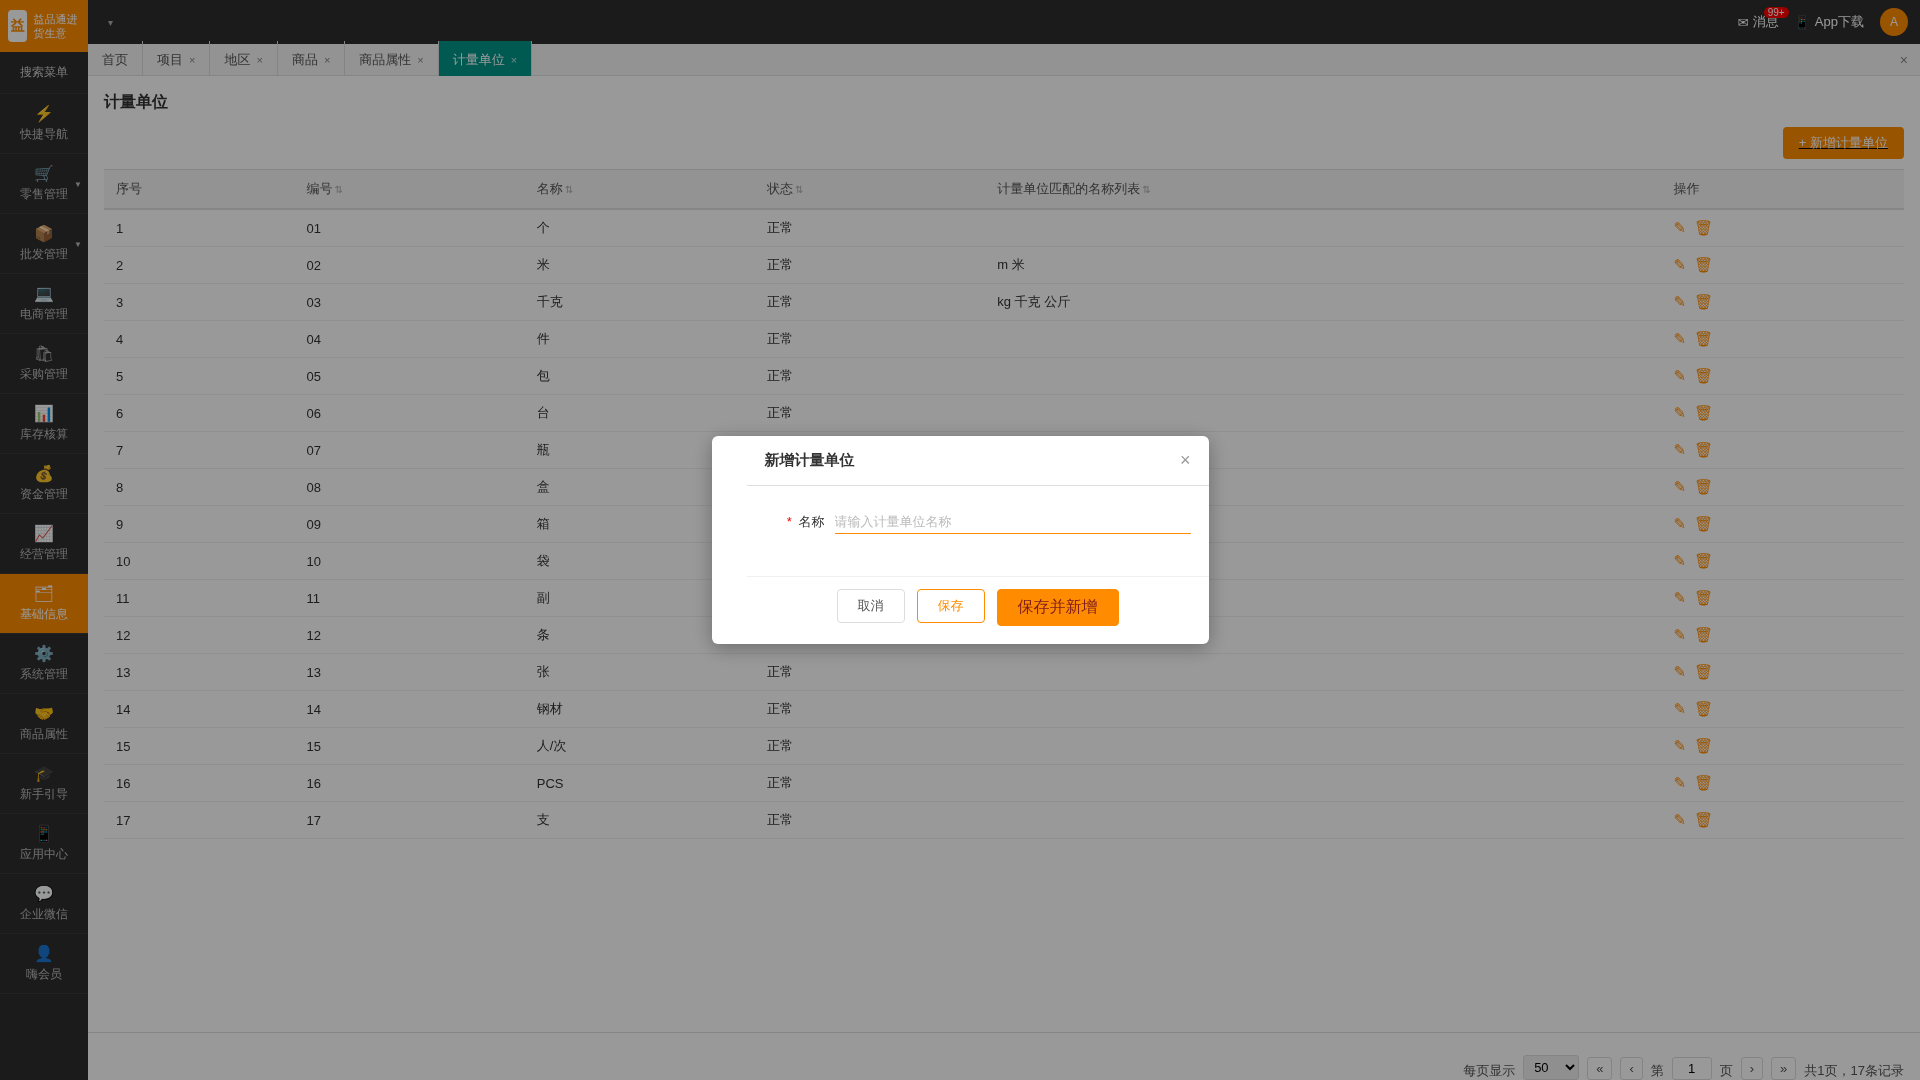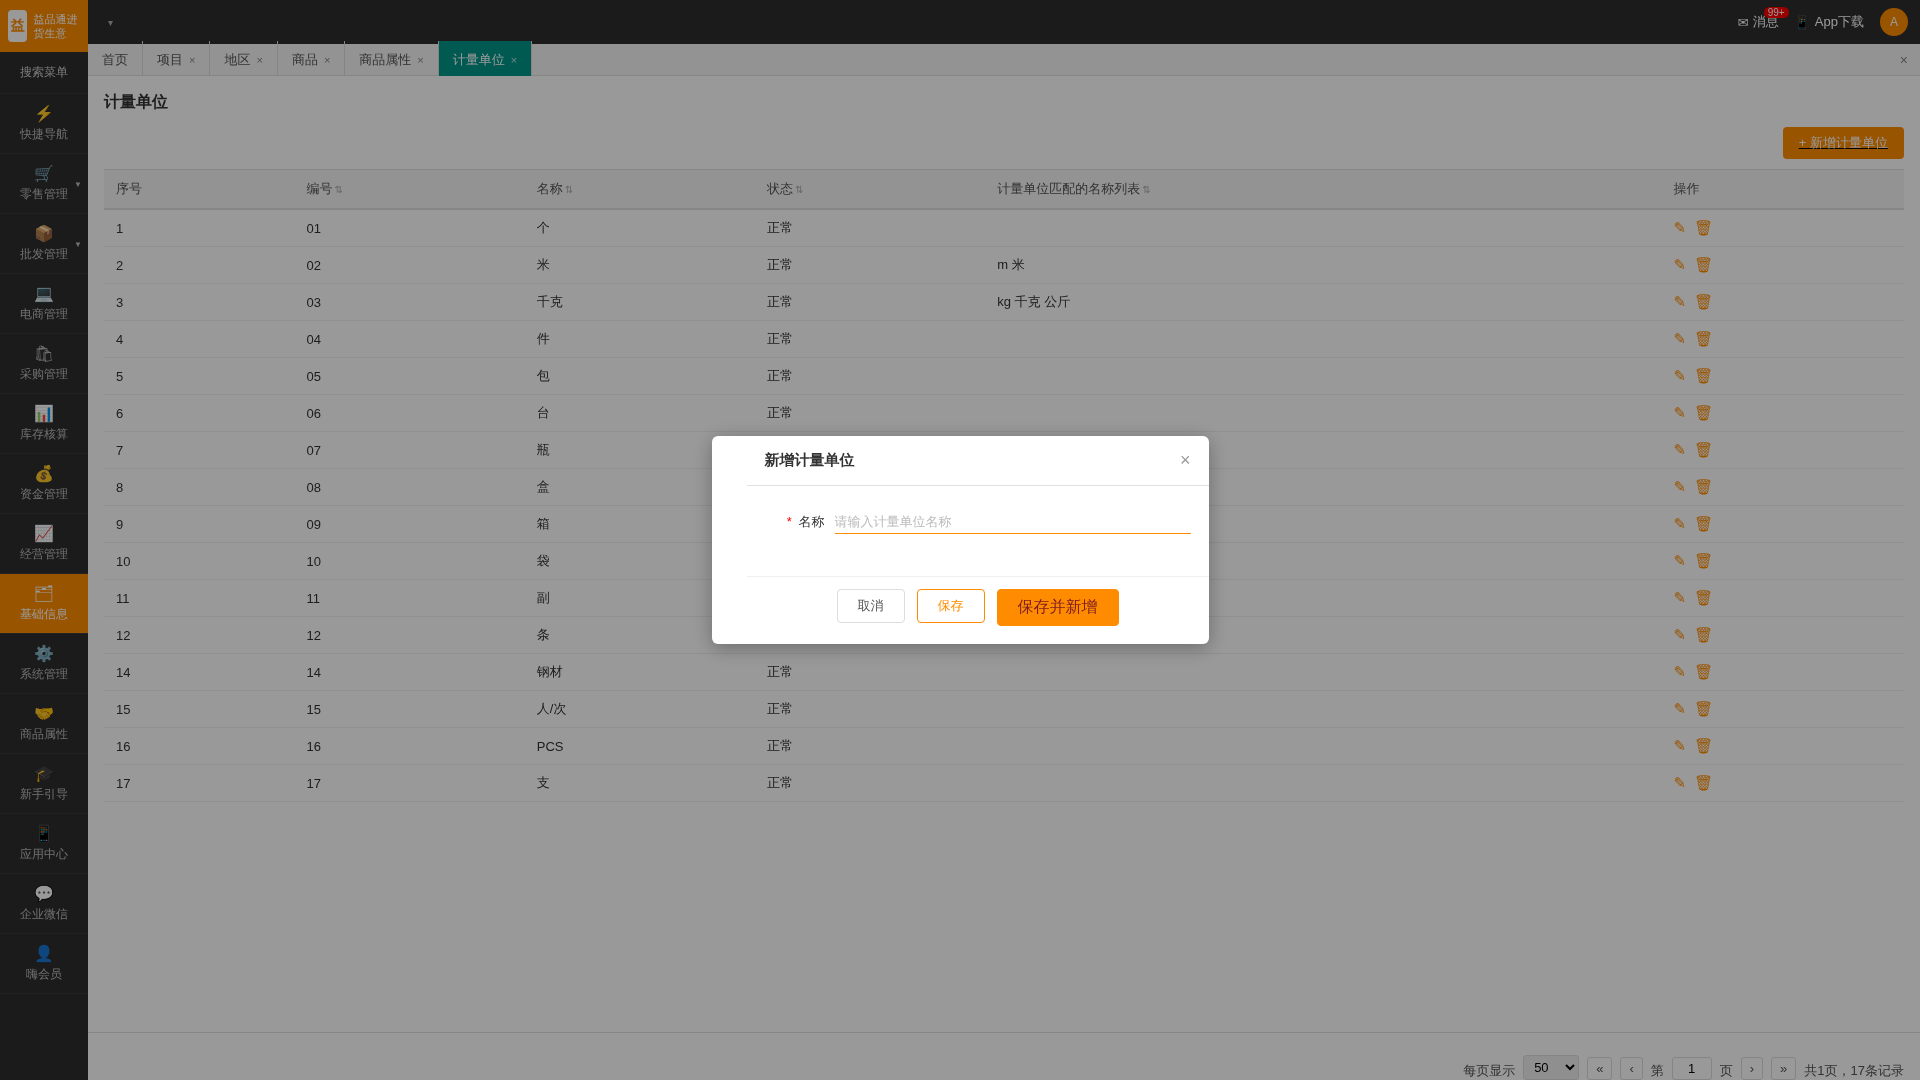--- a/index.html
+++ b/index.html
@@ -375,20 +375,33 @@
     <td class="status-normal">正常</td>
     <td></td>
     <td>
       <div class="action-btns">
         <span class="action-edit">✎</span>
         <span class="action-delete">🗑</span>
       </div>
     </td>
   </tr>
           <tr>
+    <td>13</td>
+    <td>13</td>
+    <td>张</td>
+    <td class="status-normal">正常</td>
+    <td></td>
+    <td>
+      <div class="action-btns">
+        <span class="action-edit">✎</span>
+        <span class="action-delete">🗑</span>
+      </div>
+    </td>
+  </tr>
+          <tr>
     <td>14</td>
     <td>14</td>
     <td>钢材</td>
     <td class="status-normal">正常</td>
     <td></td>
     <td>
       <div class="action-btns">
         <span class="action-edit">✎</span>
         <span class="action-delete">🗑</span>
       </div>

